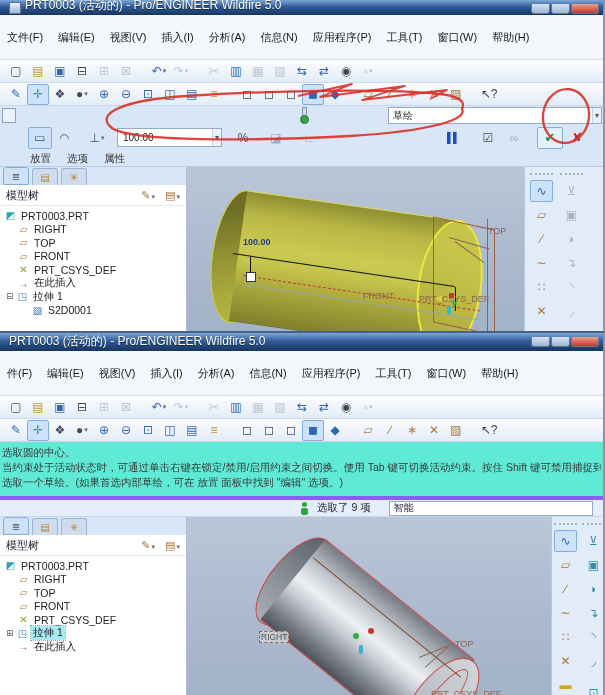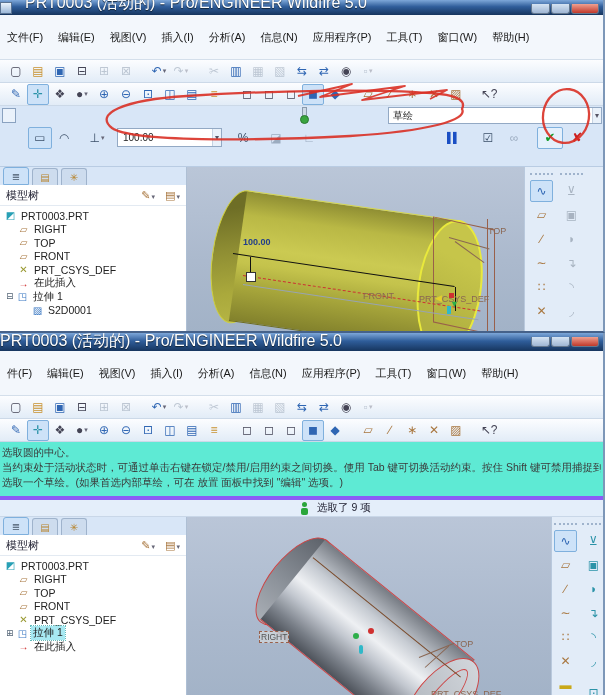--- a/index.html
+++ b/index.html
@@ -4,21 +4,21 @@
 <style>
   html,body{margin:0;padding:0;}
   body{width:605px;height:695px;overflow:hidden;background:#fff;
        font-family:"Liberation Sans","DejaVu Sans",sans-serif;}
   .win{position:relative;overflow:hidden;background:#e8f1fb;border-right:2px solid #7d97b8;}
   #win1{height:331px;border-bottom:2px solid #46628a;}
   #win2{height:362px;}
 
   
   .titlebar{height:14px;background:linear-gradient(180deg,#7da7d9 0%,#2f5d9a 45%,#16355e 100%);
-    color:#fff;font-size:16px;display:flex;align-items:flex-end;padding:0 4px 1px 0;white-space:nowrap;gap:9px;}
+    color:#fff;font-size:12px;display:flex;align-items:flex-end;padding:0 4px 1px 9px;white-space:nowrap;}
   #win2 .titlebar{height:17px;align-items:center;}
   .appicon{width:10px;height:10px;background:linear-gradient(#eaf3fc,#9cb8d8);border:1px solid #5a7392;margin-right:4px;flex:none;}
   .title{overflow:hidden;text-overflow:ellipsis;text-shadow:0 1px 1px #123;}
   .winbtns{margin-left:auto;display:flex;gap:1px;flex:none;}
   .wb{width:17px;height:9px;border-radius:0 0 3px 3px;background:linear-gradient(#d5e3f2,#9fb6d4);border:1px solid #64788f;border-top:none;}
   .wb.close{background:linear-gradient(#efa090,#c0392b);width:26px;}
 
   
   .menubar{height:24px;background:#f3f7fc;border-bottom:1px solid #d4dfeb;display:flex;align-items:center;gap:15px;padding:10px 7px;font-size:11px;color:#1a1a1a;white-space:nowrap;}
   .mitem{cursor:default;}
@@ -332,20 +332,25 @@
           <span class="dbi dis">
             <span>∞</span>
           </span>
           <span class="dbi okb gap">
             <span>✔</span>
           </span>
           <span class="dbi cancelb">
             <span>✘</span>
           </span>
         </span>
+    </div>
+    <div class="dash-tabs">
+      <span>放置</span>
+      <span>选项</span>
+      <span>属性</span>
     </div>
   </div>
 
   <div class="main">
     <div class="nav">
       <div class="navtabs">
           <span class="ntab active">
             <span>≣</span>
           </span>
           <span class="ntab">
@@ -630,20 +635,23 @@
     </div>
 
   <div class="msgarea">
       <div class="msgline">选取圆的中心。</div>
       <div class="msgline">当约束处于活动状态时，可通过单击右键在锁定/禁用/启用约束之间切换。使用 Tab 键可切换活动约束。按住 Shift 键可禁用捕捉到新约束。</div>
       <div class="msgline">选取一个草绘。(如果首选内部草绘，可在 放置 面板中找到 "编辑" 选项。)</div>
     </div>
   <div class="statusrow">
     <span class="greenman"></span>
     <span class="seltext">选取了 9 项</span>
+    <span class="filtercombo">
+      <span>智能</span>
+    </span>
   </div>
 
   <div class="main">
     <div class="nav">
       <div class="navtabs">
           <span class="ntab active">
             <span>≣</span>
           </span>
           <span class="ntab">
             <span>▤</span>

